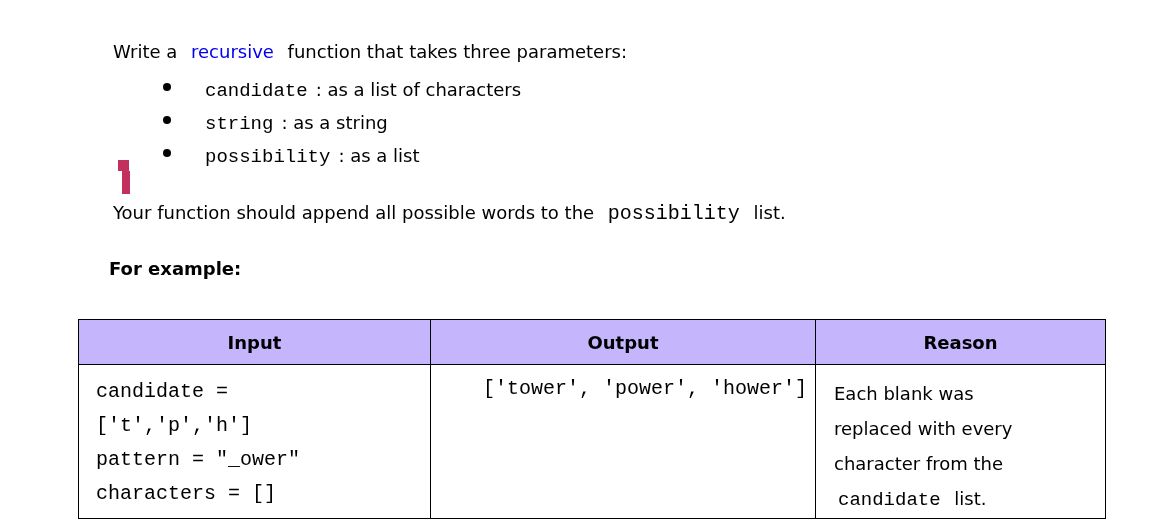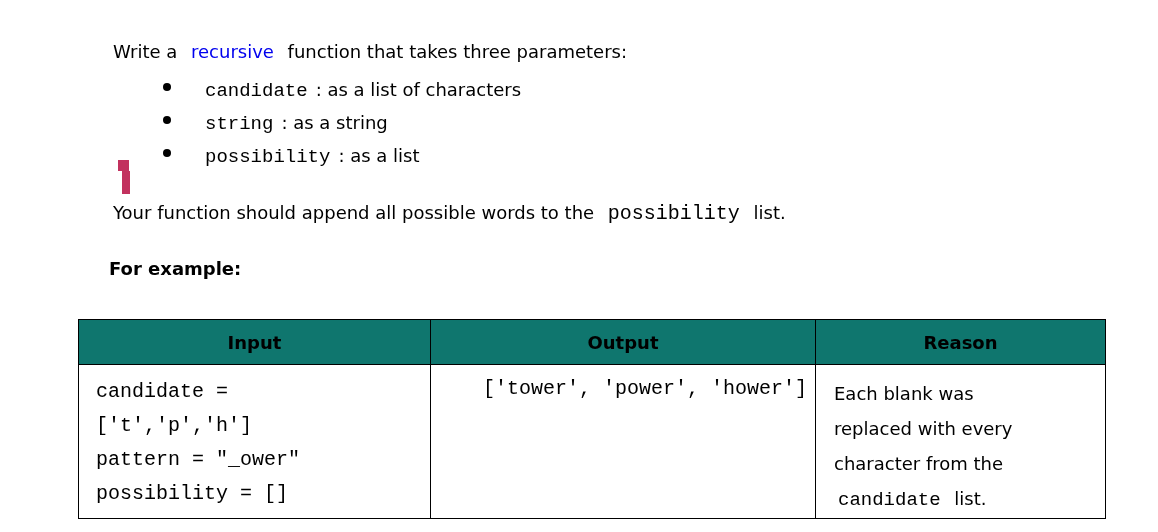--- a/index.html
+++ b/index.html
@@ -61,21 +61,21 @@
   
   .example-table {
     position: absolute; left: 70px; top: 311px;
     border-collapse: collapse;
     table-layout: fixed;
     width: 1027px;
   }
   .example-table th, .example-table td { border: 1.5px solid #000000; }
   .example-table th {
     height: 45px;
-    background: #0f766e;
+    background: #c4b5fd;
     font-size: 18px; font-weight: bold;
     text-align: center; vertical-align: middle;
   }
   .example-table td { height: 150px; vertical-align: top; margin-top: 48px; }
   .col-input  { width: 352px; }
   .col-output { width: 385px; }
   .col-reason { width: 290px; }
   .cell-input { padding: 10px 6px 0 13px; }
   .cell-input .code-line { font-family: "Liberation Mono", "DejaVu Sans Mono", monospace; font-size: 20px; line-height: 26px; white-space: pre; }
   .cell-output { padding: 12px 4px 0 11px; font-family: "Liberation Mono", "DejaVu Sans Mono", monospace; font-size: 20px; line-height: 24px; white-space: pre; text-align: right; }
@@ -126,21 +126,21 @@
         <th>Output</th>
         <th>Reason</th>
       </tr>
     </thead>
     <tbody>
       <tr>
         <td class="cell-input">
           <div class="code-line">candidate =</div>
           <div class="code-line">['t','p','h']</div>
           <div class="code-line">pattern = "_ower"</div>
-          <div class="code-line">possibility = []</div>
+          <div class="code-line">characters = []</div>
         </td>
         <td class="cell-output"><span>['tower', 'power', 'hower']</span></td>
         <td class="cell-reason">
           <div class="reason-line">Each blank was</div>
           <div class="reason-line">replaced with every</div>
           <div class="reason-line">character from the</div>
           <div class="reason-line"><span class="mono">candidate</span><span> list.</span></div>
         </td>
       </tr>
     </tbody>

